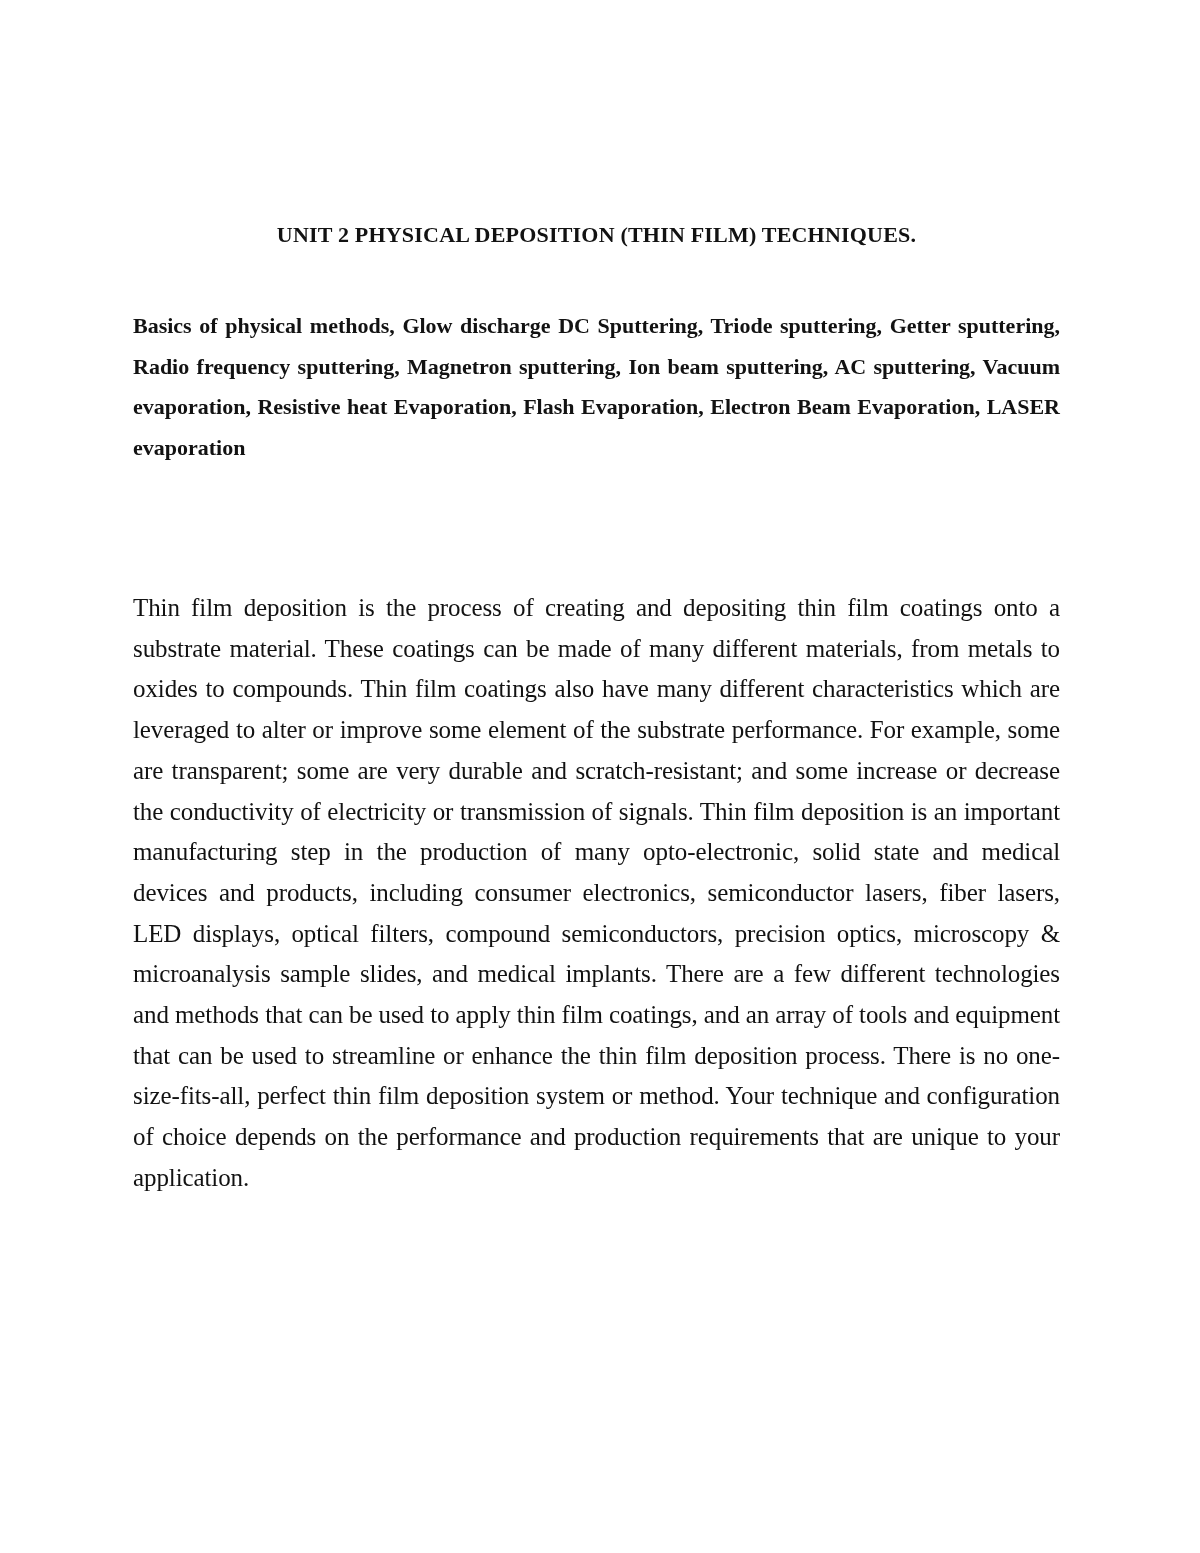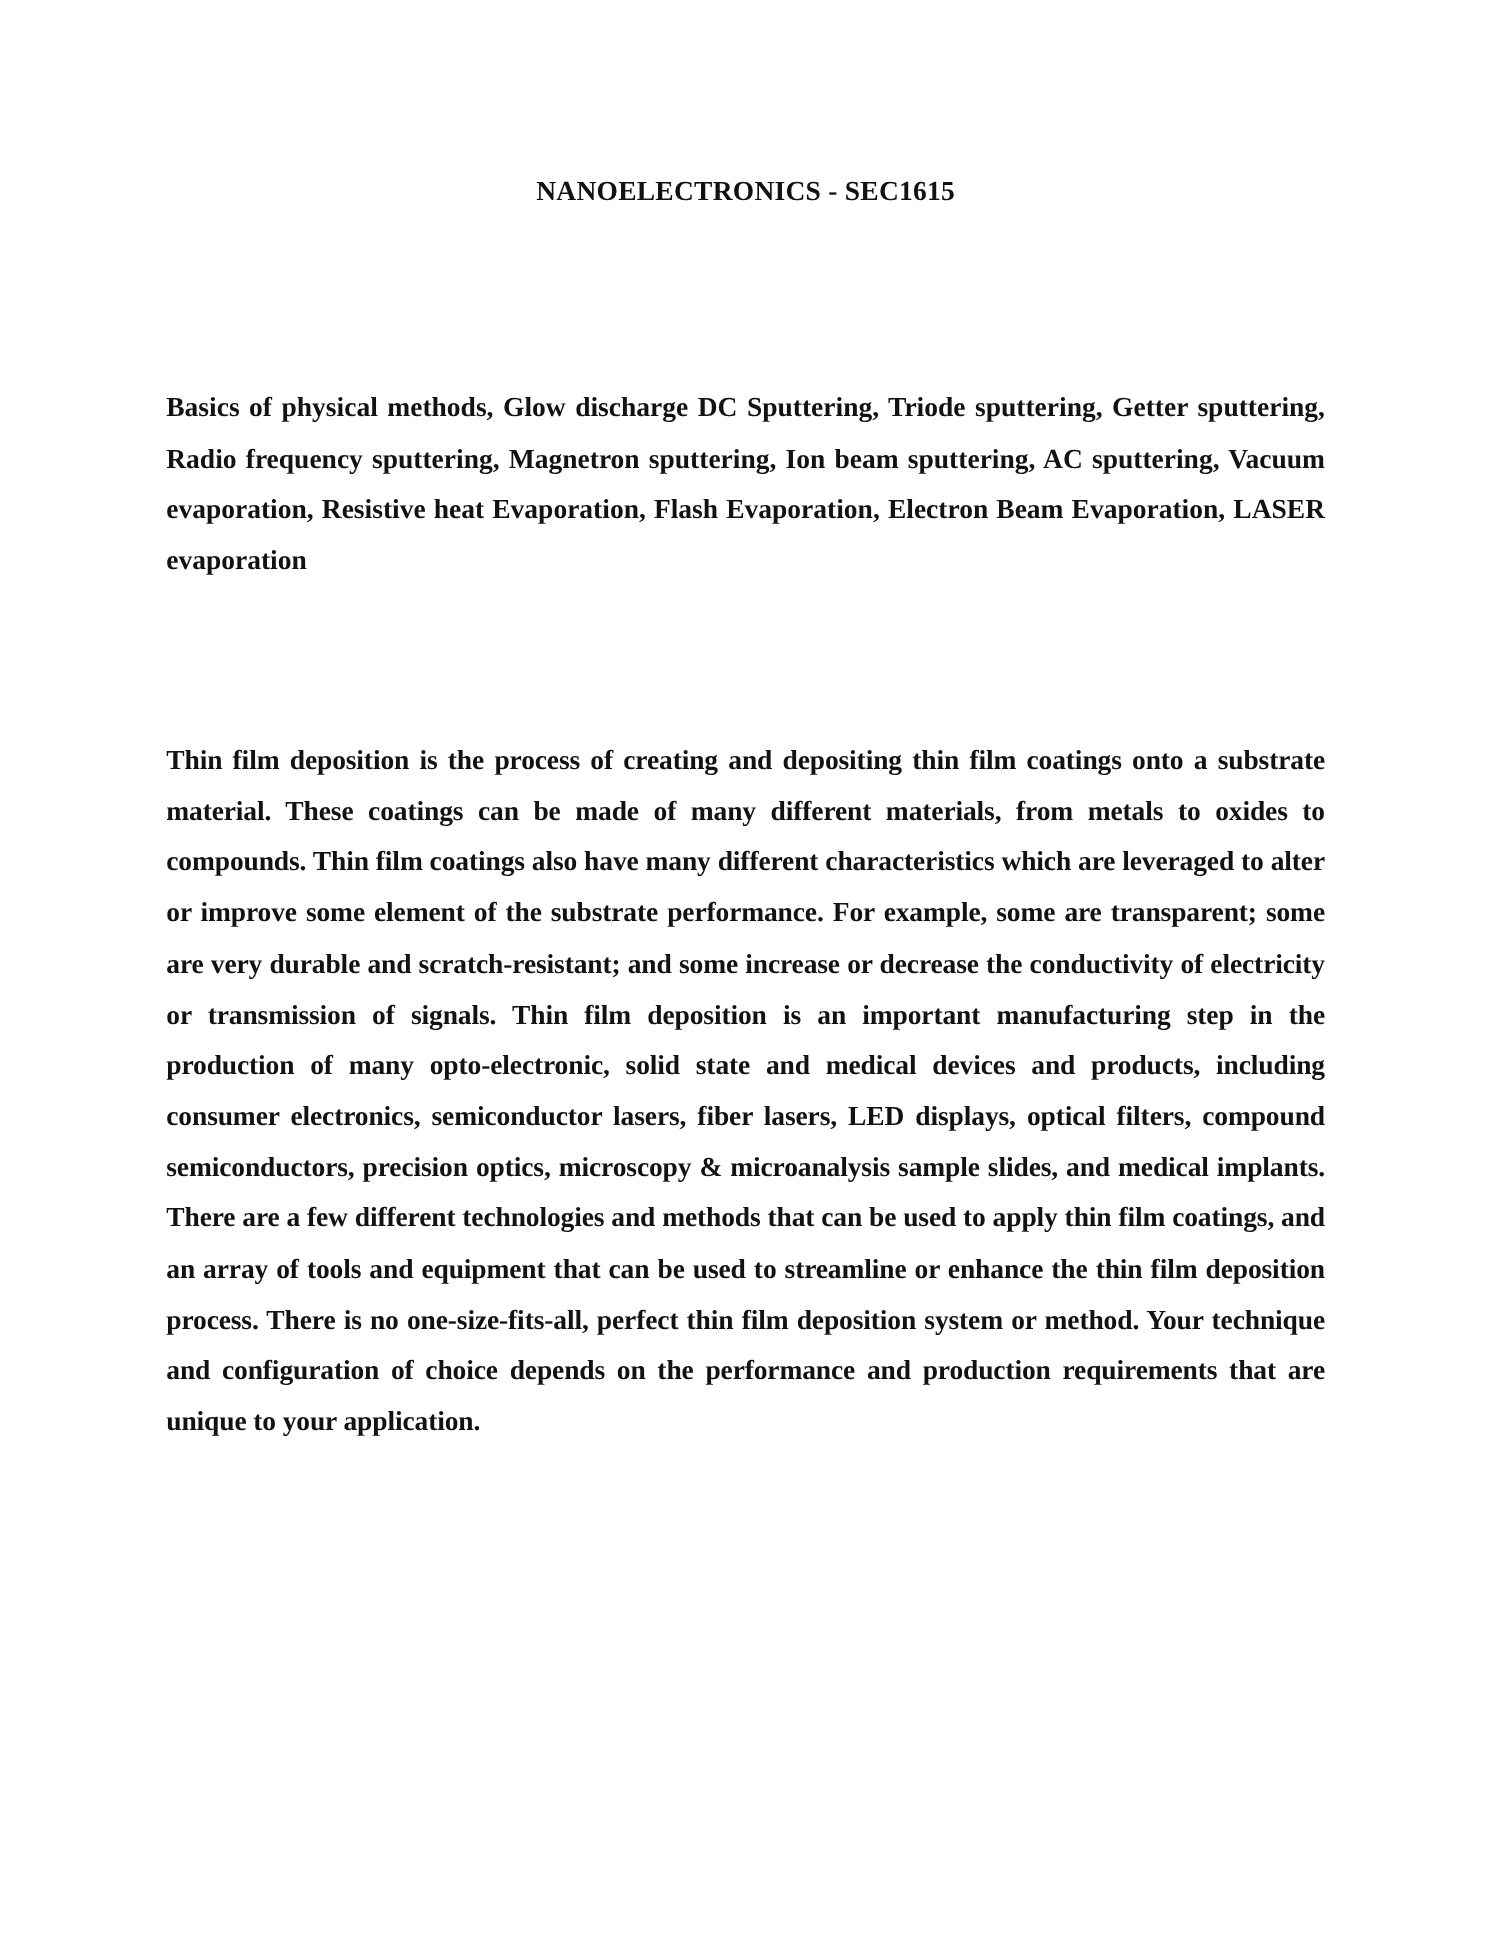--- a/index.html
+++ b/index.html
@@ -66,34 +66,34 @@
   .section-number {
     display: inline-block;
     width: 35px;
   }
   .body-paragraph {
     position: absolute;
     top: 588px;
     left: 133px;
     width: 927px;
     margin: 0;
-    font-size: 22px;
-    font-weight: bold;
+    font-size: 25px;
+    font-weight: normal;
     line-height: 40.7px;
     text-align: justify;
     text-align-last: left;
     letter-spacing: -0.1px;
   }
 </style>
 </head>
 <body>
 
 <div class="page">
 
-  <h1 class="doc-title">NANOELECTRONICS - SEC1615</h1>
 
+  <h2 class="doc-subtitle">UNIT 2 PHYSICAL DEPOSITION (THIN FILM) TECHNIQUES.</h2>
 
   <p class="syllabus">Basics of physical methods, Glow discharge DC Sputtering, Triode sputtering, Getter sputtering, Radio frequency sputtering, Magnetron sputtering, Ion beam sputtering, AC sputtering, Vacuum evaporation, Resistive heat Evaporation, Flash Evaporation, Electron Beam Evaporation, LASER evaporation</p>
 
 
   <p class="body-paragraph">Thin film deposition is the process of creating and depositing thin film coatings onto a substrate material. These coatings can be made of many different materials, from metals to oxides to compounds. Thin film coatings also have many different characteristics which are leveraged to alter or improve some element of the substrate performance. For example, some are transparent; some are very durable and scratch-resistant; and some increase or decrease the conductivity of electricity or transmission of signals. Thin film deposition is an important manufacturing step in the production of many opto-electronic, solid state and medical devices and products, including consumer electronics, semiconductor lasers, fiber lasers, LED displays, optical filters, compound semiconductors, precision optics, microscopy &amp; microanalysis sample slides, and medical implants. There are a few different technologies and methods that can be used to apply thin film coatings, and an array of tools and equipment that can be used to streamline or enhance the thin film deposition process. There is no one-size-fits-all, perfect thin film deposition system or method. Your technique and configuration of choice depends on the performance and production requirements that are unique to your application.</p>
 
 </div>
 
 </body></html>

